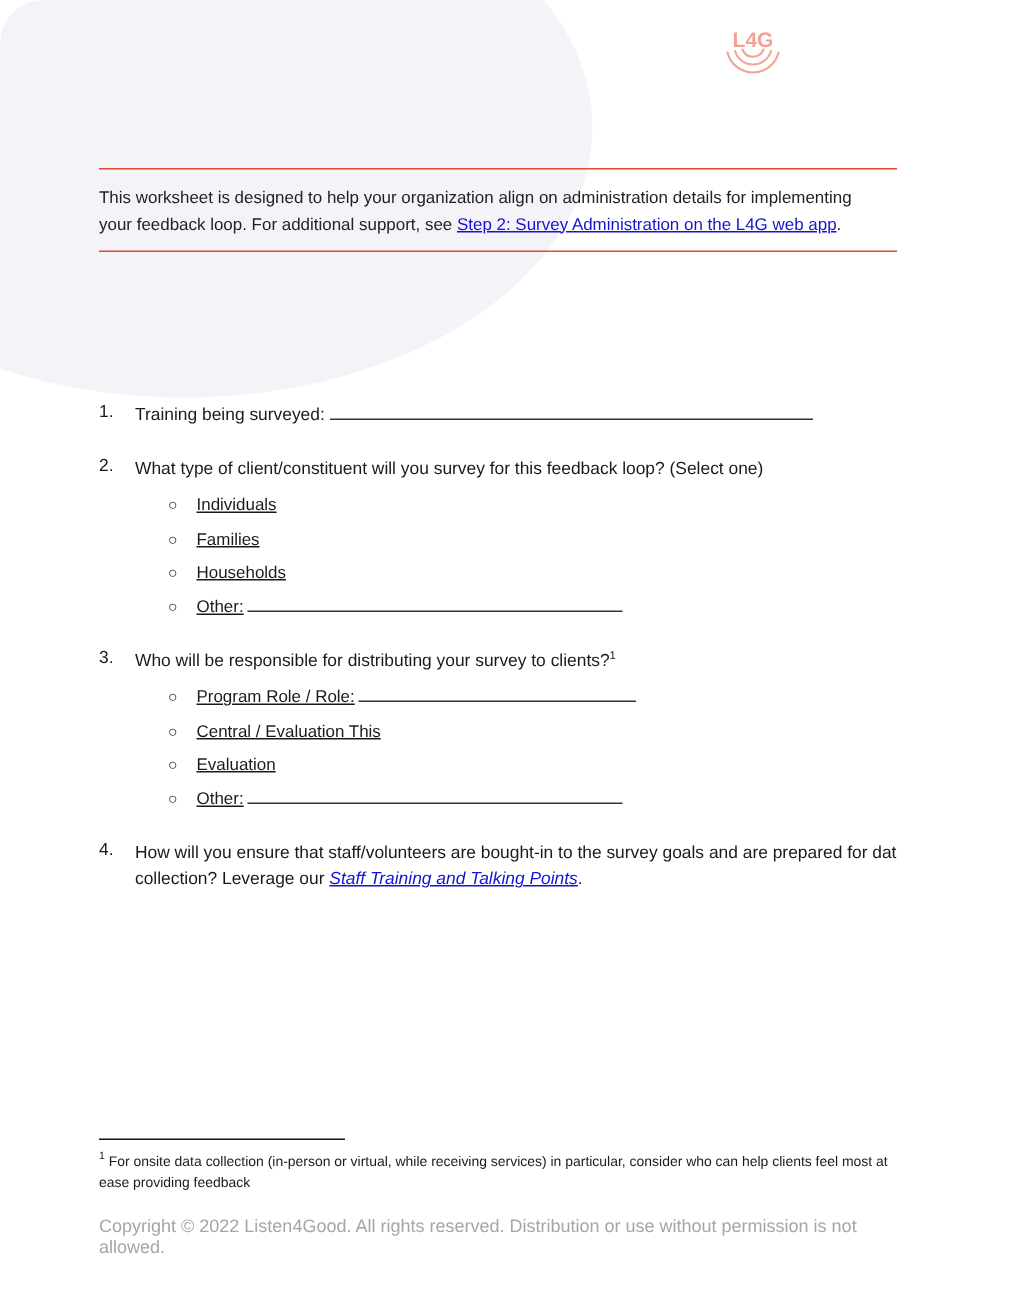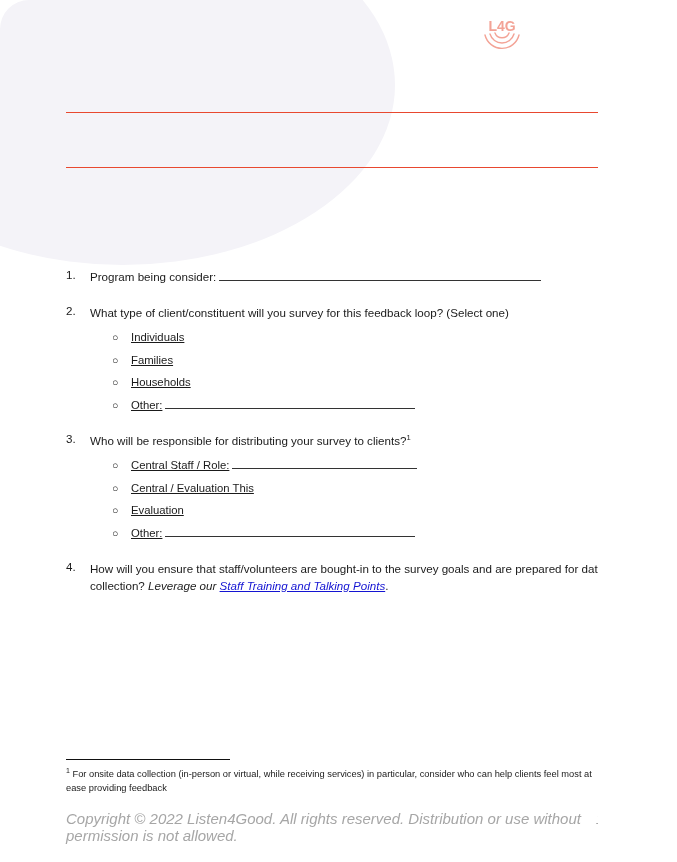--- a/index.html
+++ b/index.html
@@ -109,21 +109,20 @@
   .q-num {
     width: 24px;
     flex: 0 0 24px;
     font-size: 11.6px;
   }
   .q-text {
     flex: 1 1 auto;
     line-height: 17px;
   }
   .q-text .italic {
-    font-style: italic;
   }
   .q-text a.inline-link {
     color: #1414d2;
     text-decoration: underline;
     font-style: italic;
     text-align: right;
   }
   sup.fn {
     font-size: 7.6px;
     vertical-align: super;
@@ -189,23 +188,22 @@
 
   
   .footer {
     position: absolute;
     left: 66px;
     top: 810px;
     width: 538px;
     display: flex;
     justify-content: flex-end;
     align-items: baseline;
-    font-size: 15px;
+    font-size: 12px;
     color: #a6a6a6;
-    font-style: italic;
   }
 </style>
 </head>
 <body>
 
 <div class="page">
 
   <div class="bg-blob"></div>
 
   <div class="l4g-logo">
@@ -214,28 +212,31 @@
       <g fill="none" stroke="#f3a396" stroke-width="1.4" stroke-linecap="round">
         <path d="M17 19 A 7.5 7.5 0 0 0 31 19"></path>
         <path d="M12 20 A 12.5 12.5 0 0 0 36 20"></path>
         <path d="M7 21 A 17.5 17.5 0 0 0 41 21"></path>
       </g>
     </svg>
   </div>
 
   <div class="rule-top"></div>
 
+  <div class="intro">
+    <span>This worksheet is designed to help your organization align on administration details for implementing your feedback loop. For additional support, see </span><a href="#">Step 2: Survey Administration on the L4G web app</a><span>.</span>
+  </div>
 
   <div class="rule-bottom"></div>
 
 
   <div class="q" style="top:268px;">
     <div class="q-row">
       <span class="q-num">1.</span>
-      <span class="q-text"><span>Program being consider:</span><span class="blank blank-q1"></span></span>
+      <span class="q-text"><span>Training being surveyed:</span><span class="blank blank-q1"></span></span>
     </div>
   </div>
 
   <div class="q" style="top:304px;">
     <div class="q-row">
       <span class="q-num">2.</span>
       <span class="q-text">What type of client/constituent will you survey for this feedback loop? (Select one)</span>
     </div>
     <div class="opts">
       <div class="opt">
@@ -259,21 +260,21 @@
   </div>
 
   <div class="q" style="top:432px;">
     <div class="q-row">
       <span class="q-num">3.</span>
       <span class="q-text"><span>Who will be responsible for distributing your survey to clients?</span><sup class="fn">1</sup></span>
     </div>
     <div class="opts">
       <div class="opt">
         <span class="opt-bullet">○</span>
-        <span class="opt-label">Central Staff / Role:</span>
+        <span class="opt-label">Program Role / Role:</span>
         <span class="blank blank-role"></span>
       </div>
       <div class="opt">
         <span class="opt-bullet">○</span>
         <span class="opt-label">Central / Evaluation This</span>
       </div>
       <div class="opt">
         <span class="opt-bullet">○</span>
         <span class="opt-label">Evaluation</span>
       </div>

